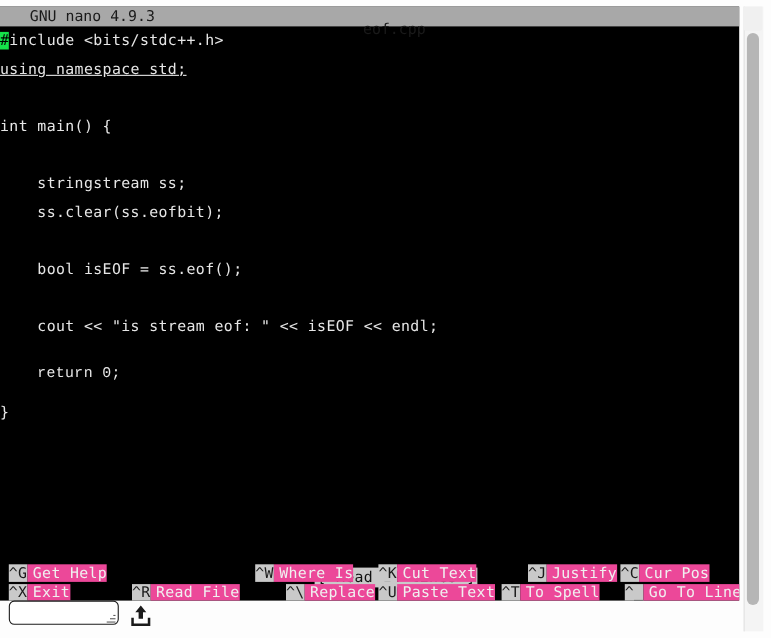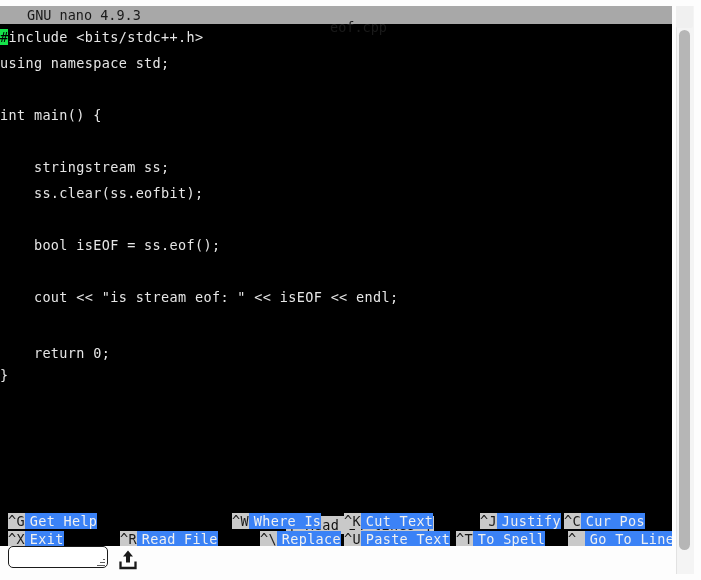--- a/index.html
+++ b/index.html
@@ -125,21 +125,21 @@
     line-height: 18px;
     white-space: pre;
     font-size: 13.5px;
     letter-spacing: 0.3px;
   }
   .sc-key {
     background: #c9c9c9;
     color: #1a1a1a;
   }
   .sc-label {
-    background: #3b82f6;
+    background: #ec4899;
     color: #f0f0f0;
     padding-left: 5px;
   }
 
   
   #scrollbar-track {
     position: absolute;
     left: 676px;
     top: 6px;
     width: 17px;
@@ -215,32 +215,32 @@
 
   <div id="terminal">
 
     <div id="titlebar">
       <span class="tb-version">GNU nano 4.9.3</span>
       <span class="tb-filename">eof.cpp</span>
     </div>
 
     <div id="buffer">
         <div class="code-line" style="top: 0px;"><span class="cursor-cell">#</span><span>include &lt;bits/stdc++.h&gt;</span></div>
-        <div class="code-line" style="top: 26px;"><span>using namespace std;</span></div>
+        <div class="code-line" style="top: 26px; text-decoration: underline;"><span>using namespace std;</span></div>
         <div class="code-line" style="top: 52px;"><span></span></div>
         <div class="code-line" style="top: 78px;"><span>int main() {</span></div>
         <div class="code-line" style="top: 104px;"><span></span></div>
         <div class="code-line" style="top: 130px;"><span>    stringstream ss;</span></div>
         <div class="code-line" style="top: 156px;"><span>    ss.clear(ss.eofbit);</span></div>
         <div class="code-line" style="top: 182px;"><span></span></div>
         <div class="code-line" style="top: 208px;"><span>    bool isEOF = ss.eof();</span></div>
         <div class="code-line" style="top: 234px;"><span></span></div>
         <div class="code-line" style="top: 260px;"><span>    cout &lt;&lt; "is stream eof: " &lt;&lt; isEOF &lt;&lt; endl;</span></div>
         <div class="code-line" style="top: 286px;"><span></span></div>
-        <div class="code-line" style="top: 316px;"><span>    return 0;</span></div>
+        <div class="code-line" style="top: 304px; font-family: Liberation Mono, monospace;"><span>    return 0;</span></div>
         <div class="code-line" style="top: 338px;"><span>}</span></div>
       </div>
 
     <div id="statusmsg">
       <span>[ Read 14 lines ]</span>
     </div>
 
     <div id="shortcutbar">
       <div class="sc-row row1">
           <span class="sc-item" style="left: 8px;"><span class="sc-key">^G</span><span class="sc-label">Get Help</span></span>

